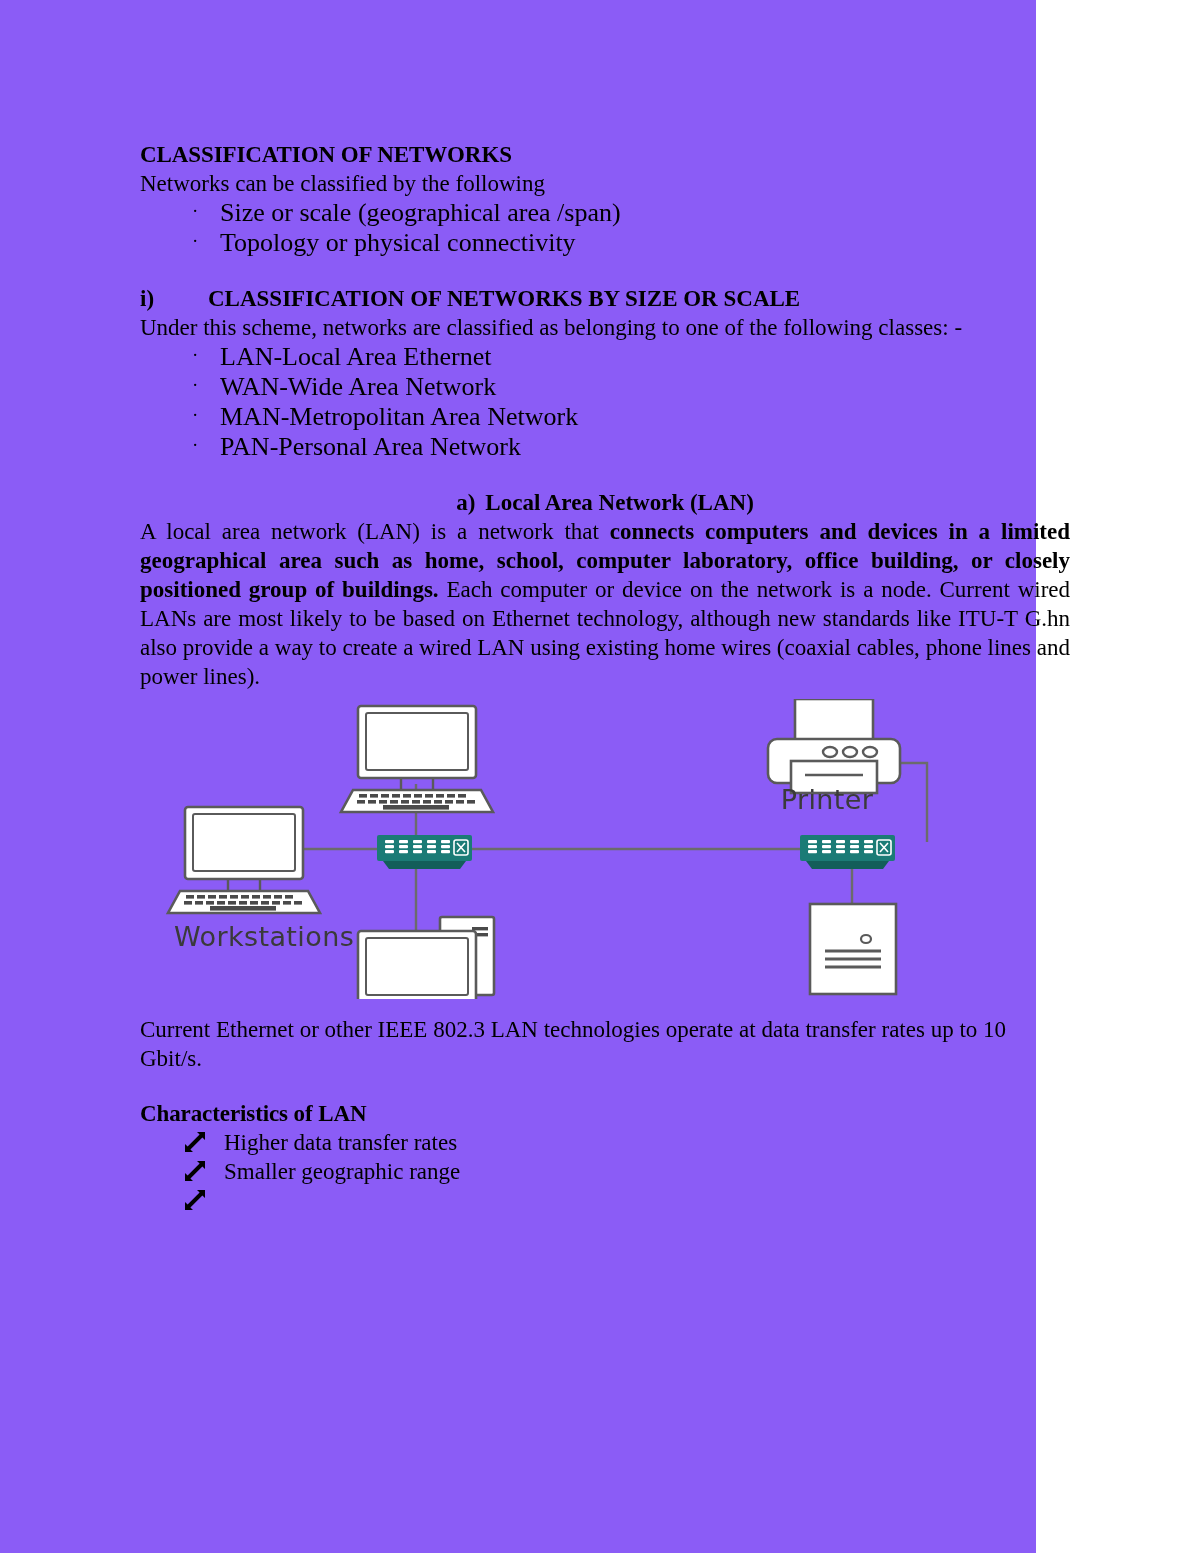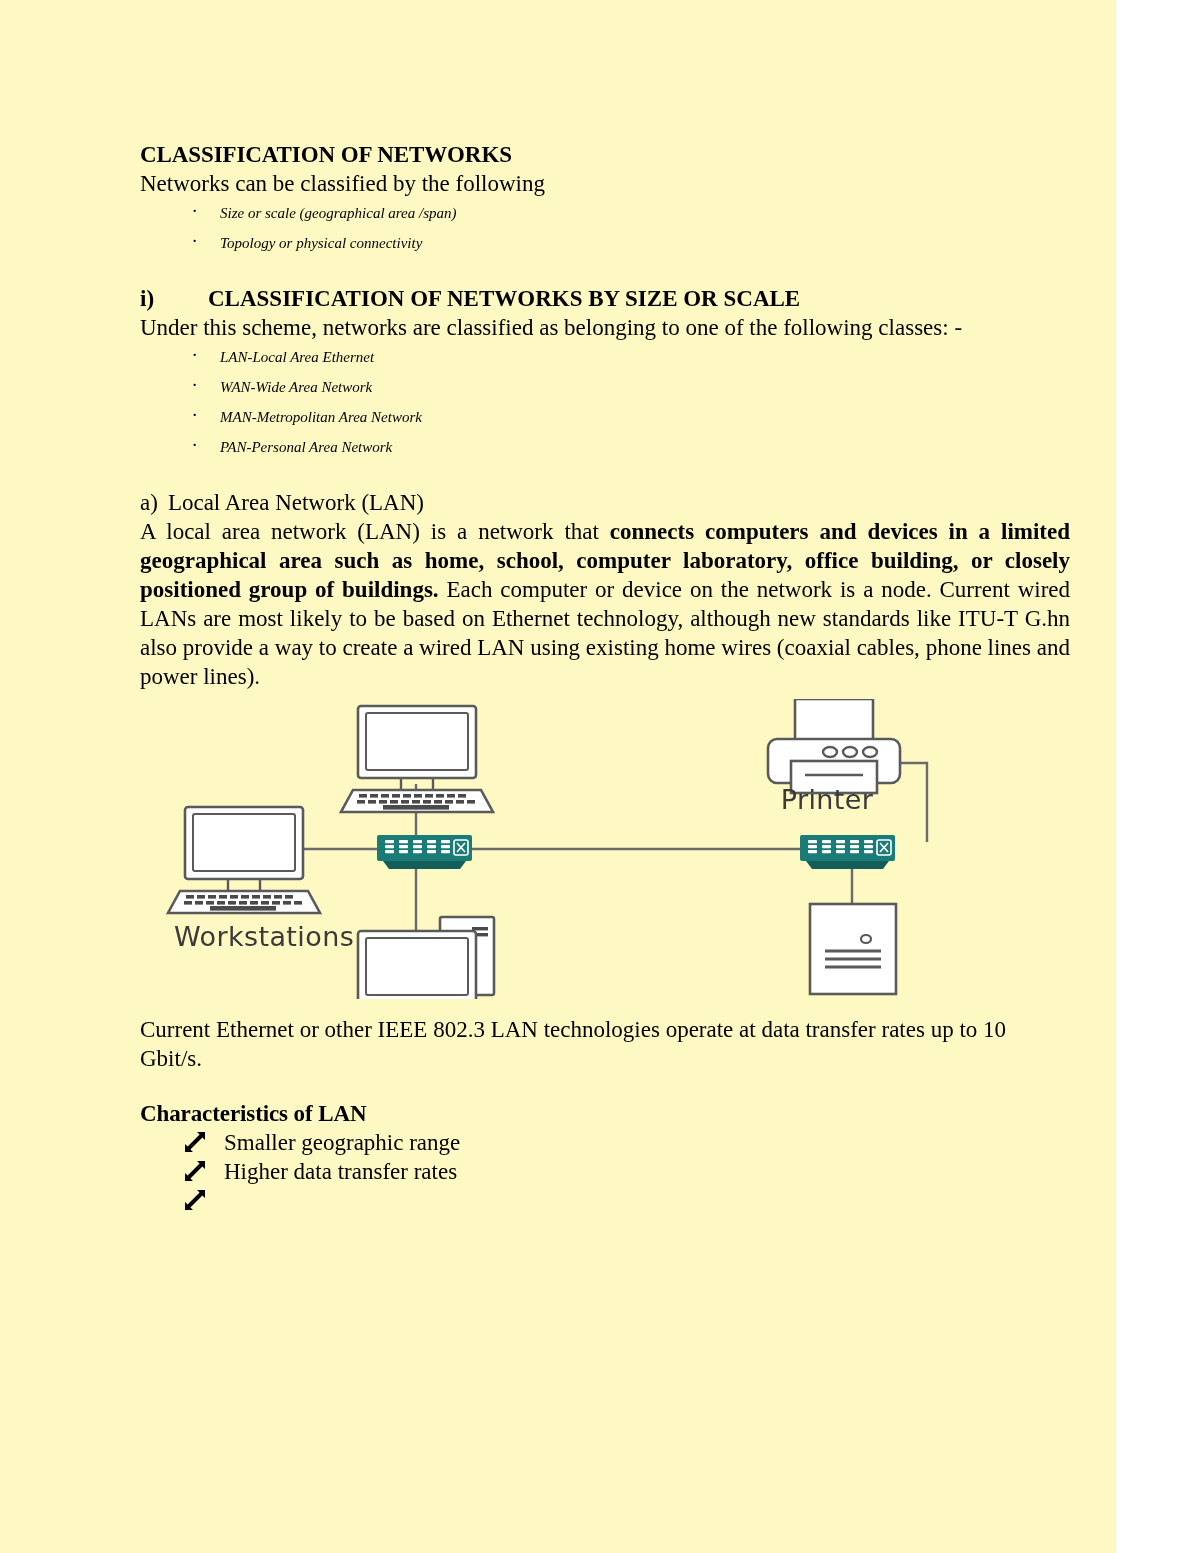--- a/index.html
+++ b/index.html
@@ -10,23 +10,23 @@
   }
   body {
     width: 1200px;
     height: 1553px;
     font-family: "Liberation Serif", serif;
     color: #000000;
     overflow: hidden;
   }
   .page {
     position: relative;
-    width: 1116px;
+    width: 1036px;
     height: 1553px;
-    background: #fef9c3;
+    background: #8b5cf6;
     box-sizing: border-box;
     padding: 140px 120px 0 140px;
   }
   .doc-body {
     width: 930px;
   }
   h1.doc-heading,
   .bold-line {
     font-weight: bold;
     font-size: 23px;
@@ -45,25 +45,24 @@
   }
   .bold {
     font-weight: bold;
   }
   ul.dot-list {
     list-style: none;
     margin: 0;
     padding: 0 0 0 52px;
   }
   ul.dot-list li {
-    font-size: 15px;
+    font-size: 26px;
     line-height: 30px;
     position: relative;
     padding-left: 28px;
-    font-style: italic;
   }
   ul.dot-list li::before {
     content: "\00B7";
     position: absolute;
     left: 0;
     top: -2px;
     font-size: 19px;
     line-height: 30px;
     color: #000;
   }
@@ -75,23 +74,24 @@
     font-weight: bold;
     font-size: 23px;
     line-height: 29px;
     display: flex;
   }
   .numbered-heading .num {
     width: 68px;
     flex: 0 0 68px;
   }
   .sub-heading {
-    font-weight: normal;
+    font-weight: bold;
     font-size: 23px;
     line-height: 29px;
+    text-align: center;
   }
   .sub-heading .label-idx {
     margin-right: 10px;
   }
 
   
   ul.arrow-list {
     list-style: none;
     margin: 0;
     padding: 0 0 0 44px;
@@ -372,29 +372,29 @@
 
     <div class="bold-line">Characteristics of LAN</div>
 
     <ul class="arrow-list">
       <li>
         <span class="arrow-glyph">
           <svg width="22" height="22" viewBox="0 0 22 22" xmlns="http://www.w3.org/2000/svg">
             <path d="M 21 1 L 13 1 L 15.6 3.6 L 3.6 15.6 L 1 13 L 1 21 L 9 21 L 6.4 18.4 L 18.4 6.4 L 21 9 Z" fill="#000000"></path>
           </svg>
         </span>
-        <span>Smaller geographic range</span>
+        <span>Higher data transfer rates</span>
       </li>
       <li>
         <span class="arrow-glyph">
           <svg width="22" height="22" viewBox="0 0 22 22" xmlns="http://www.w3.org/2000/svg">
             <path d="M 21 1 L 13 1 L 15.6 3.6 L 3.6 15.6 L 1 13 L 1 21 L 9 21 L 6.4 18.4 L 18.4 6.4 L 21 9 Z" fill="#000000"></path>
           </svg>
         </span>
-        <span>Higher data transfer rates</span>
+        <span>Smaller geographic range</span>
       </li>
       <li>
         <span class="arrow-glyph">
           <svg width="22" height="22" viewBox="0 0 22 22" xmlns="http://www.w3.org/2000/svg">
             <path d="M 21 1 L 13 1 L 15.6 3.6 L 3.6 15.6 L 1 13 L 1 21 L 9 21 L 6.4 18.4 L 18.4 6.4 L 21 9 Z" fill="#000000"></path>
           </svg>
         </span>
       </li>
     </ul>
 

